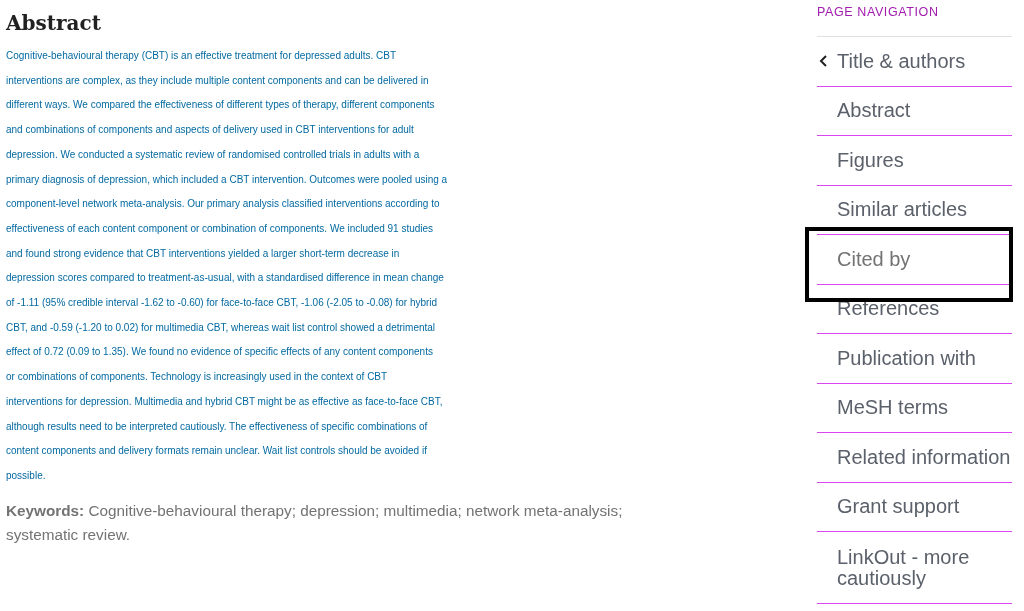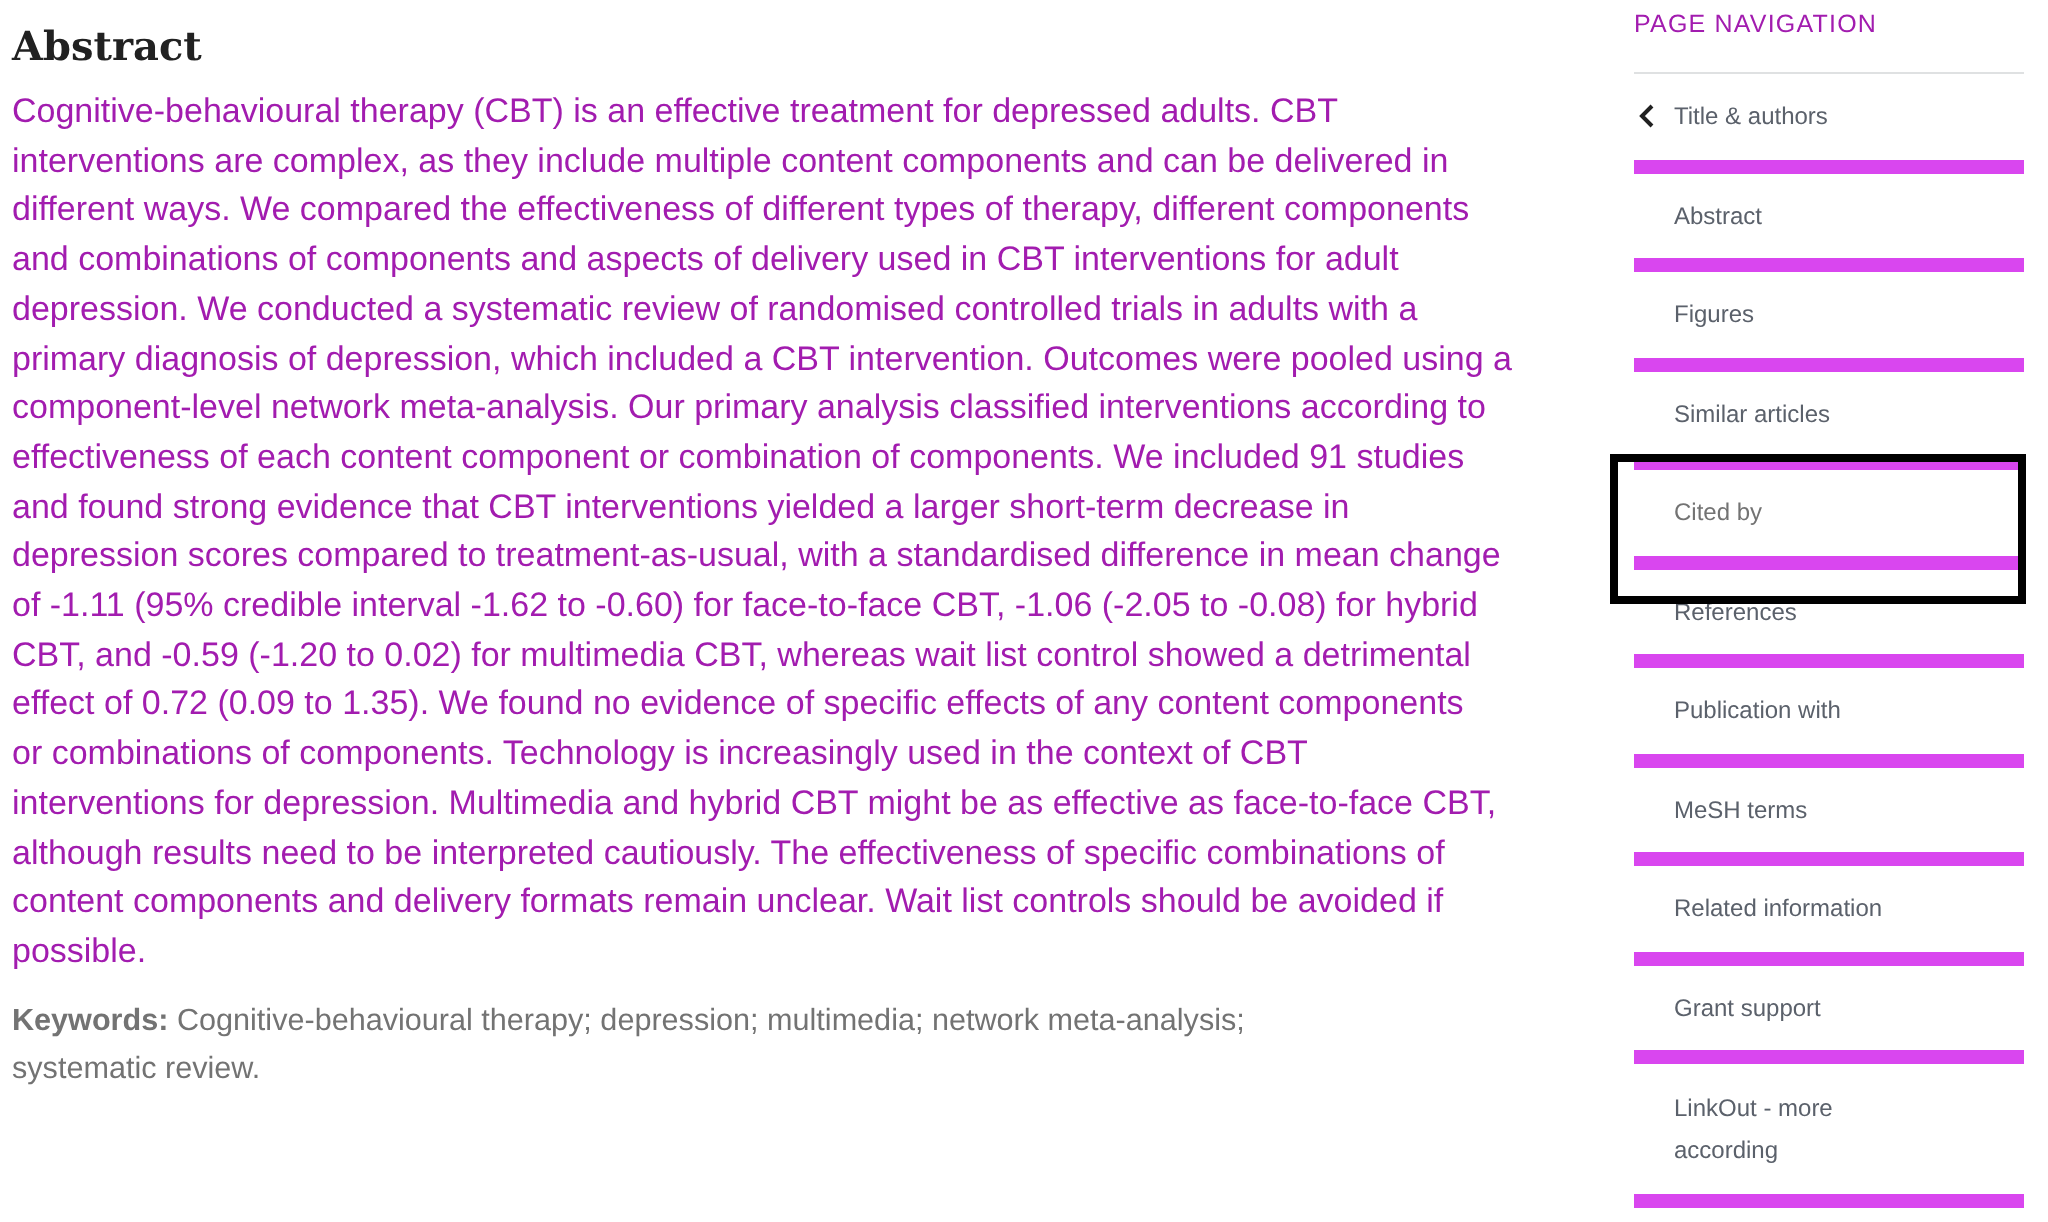--- a/index.html
+++ b/index.html
@@ -9,38 +9,38 @@
     font-family: "Liberation Sans", sans-serif; color: #212121;
   }
   .main {
     position: absolute; left: 6px; top: 0; width: 748px;
   }
   .abstract-title {
     font-family: "DejaVu Serif", serif; font-weight: bold;
     font-size: 20px; color: #212121; margin: 10px 0 8px 0; line-height: 26px;
   }
   .abstract-body {
-    font-size: 17px; line-height: 24.7px; color: #a21caf; margin: 0;
+    font-size: 10px; line-height: 24.7px; color: #0369a1; margin: 0;
   }
   .abstract-body .line { display: block; white-space: nowrap; }
   .keywords {
     font-size: 15.3px; line-height: 24.7px; margin-top: 10px; color: #737373;
   }
   .keywords b { font-weight: bold; }
 
   .nav {
     position: absolute; left: 817px; top: 0; width: 195px;
   }
   .nav-heading {
     font-size: 12.5px; letter-spacing: 0.6px; color: #a21caf;
     height: 36px; line-height: 25px; border-bottom: 1px solid #dfe1e2;
   }
   .nav-item {
     display: flex; align-items: center; height: 49.5px;
-    border-bottom: 7px solid #d946ef; font-size: 12px; color: #5b616b;
+    border-bottom: 1px solid #d946ef; font-size: 20px; color: #5b616b;
     padding-left: 20px; box-sizing: border-box; cursor: pointer; position: relative;
   }
   .nav-item.two-line { height: 72px; line-height: 21px; }
   .nav-item .chev {
     position: absolute; left: 0; top: 50%; transform: translateY(-50%);
     width: 14px; height: 14px;
   }
   .nav-item.selected { color: #737373; }
   .highlight-box {
     position: absolute; left: 805px; top: 227px; width: 208px; height: 75px;
@@ -109,18 +109,18 @@
   </div>
   <div class="nav-item">
     <span>Related information</span>
   </div>
   <div class="nav-item">
     <span>Grant support</span>
   </div>
   <div class="nav-item two-line">
     <span>
       <span>LinkOut - more</span><br>
-      <span>according</span>
+      <span>cautiously</span>
     </span>
   </div>
 </nav>
 
 <div class="highlight-box"></div>
 
 </body></html>

